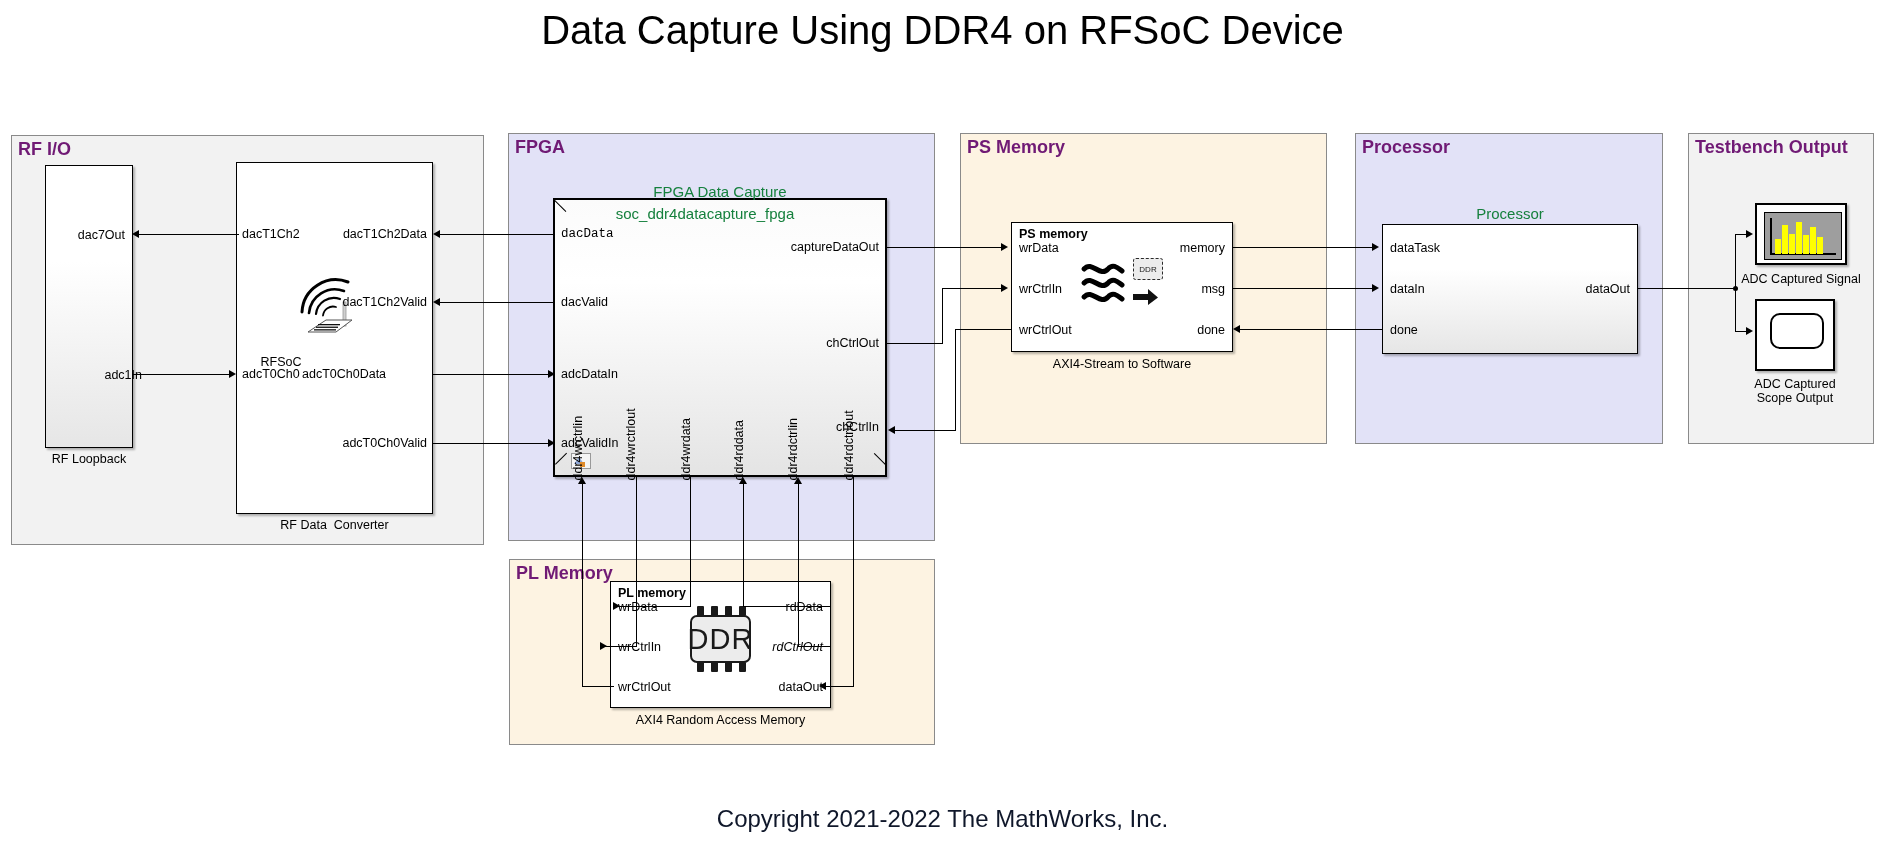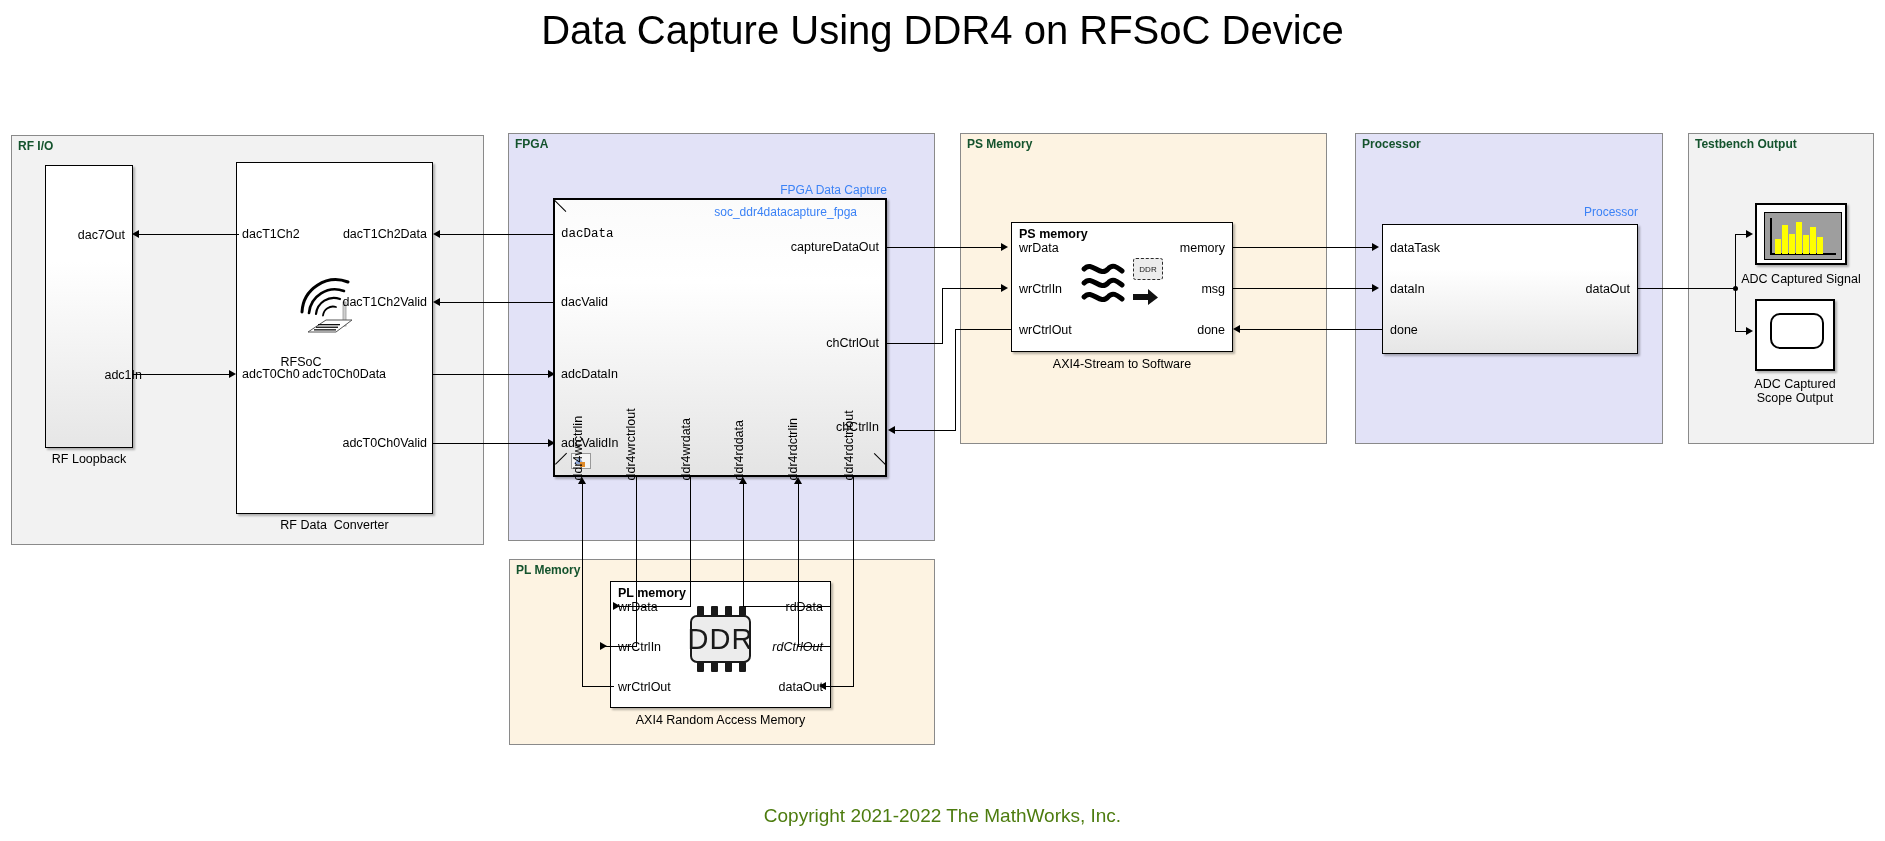--- a/index.html
+++ b/index.html
@@ -3,39 +3,39 @@
 <meta charset="utf-8">
 <style>
   html,body{margin:0;padding:0;background:#ffffff;}
   body{width:1885px;height:841px;position:relative;overflow:hidden;
        font-family:"Liberation Sans","DejaVu Sans",sans-serif;color:#000;}
 
   .abs{position:absolute;}
 
   
   #title{left:0;top:8px;width:1885px;text-align:center;font-size:40px;color:#000;letter-spacing:0px;}
-  #copyright{left:0;top:805px;width:1885px;text-align:center;font-size:19px;color:#4d7c0f;}
+  #copyright{left:0;top:805px;width:1885px;text-align:center;font-size:24px;color:#0f172a;}
 
   
   .area{border:1px solid #8a8a8a;box-sizing:border-box;}
-  .area-title{position:absolute;top:3px;left:6px;font-size:12px;font-weight:bold;color:#14532d;white-space:nowrap;}
+  .area-title{position:absolute;top:3px;left:6px;font-size:18px;font-weight:bold;color:#701a75;white-space:nowrap;}
   .area-grey{background:#f2f2f2;}
   .area-blue{background:#e2e2f7;}
   .area-cream{background:#fdf3e2;}
 
   
   .blk{position:absolute;box-sizing:border-box;border:1px solid #000;background:#fff;
        box-shadow:2px 2px 2px rgba(0,0,0,0.28);}
   .blk.thick{border:2px solid #000;}
   .blk.grad-v{background:linear-gradient(to bottom,#ffffff 0%,#ffffff 34%,#e6e6e6 100%);}
   .blk.grad-v2{background:linear-gradient(to bottom,#fbfbfb 0%,#ffffff 30%,#e4e4e4 100%);}
   .blk.plain{background:#fff;}
 
   .blk-caption{position:absolute;text-align:center;font-size:12.5px;color:#000;white-space:pre;line-height:1.15;}
-  .blk-toplabel{position:absolute;text-align:right;font-size:12px;color:#3b82f6;white-space:nowrap;}
+  .blk-toplabel{position:absolute;text-align:center;font-size:15px;color:#15803d;white-space:nowrap;}
 
   
   .port{position:absolute;font-size:12.5px;color:#000;white-space:nowrap;line-height:1;}
   .port.l{text-align:left;}
   .port.r{text-align:right;}
   .port.bold{font-weight:bold;}
   .port.vert{transform-origin:left bottom;transform:rotate(-90deg);}
 
   
   .wire{position:absolute;background:#000;}
@@ -111,21 +111,21 @@
     </g>
     <rect x="51" y="24" width="3" height="24" fill="#cfcfcf" stroke="#9a9a9a" stroke-width="0.8"></rect>
     <path d="M16 54 L34 42 L60 42 L44 54 Z" fill="#ffffff" stroke="#555" stroke-width="1"></path>
     <g fill="#111">
       <rect x="26" y="46" width="22" height="1.3"></rect>
       <rect x="24" y="48.6" width="22" height="1.3"></rect>
       <rect x="22" y="51.2" width="22" height="1.3"></rect>
     </g>
   </svg>
 </div>
-<div class="port" style="left:236px;top:356px;width:90px;text-align:center;margin-left:20px;">RFSoC</div>
+<div class="port" style="left:236px;top:356px;width:90px;text-align:center;">RFSoC</div>
 
 <div class="port l" style="left:242px;top:228px;">dacT1Ch2</div>
 <div class="port l" style="left:242px;top:368px;">adcT0Ch0</div>
 <div class="port r" style="left:297px;top:228px;width:130px;text-align:right;">dacT1Ch2Data</div>
 <div class="port r" style="left:297px;top:296px;width:130px;text-align:right;">dacT1Ch2Valid</div>
 <div class="port r" style="left:302px;top:368px;width:130px;text-align:left;">adcT0Ch0Data</div>
 <div class="port r" style="left:297px;top:437px;width:130px;text-align:right;">adcT0Ch0Valid</div>
 <div class="blk-caption" style="left:236px;top:518px;width:197px;">RF Data  Converter</div>
 
 <div class="abs area area-blue" style="left:508px;top:133px;width:427px;height:408px;">

